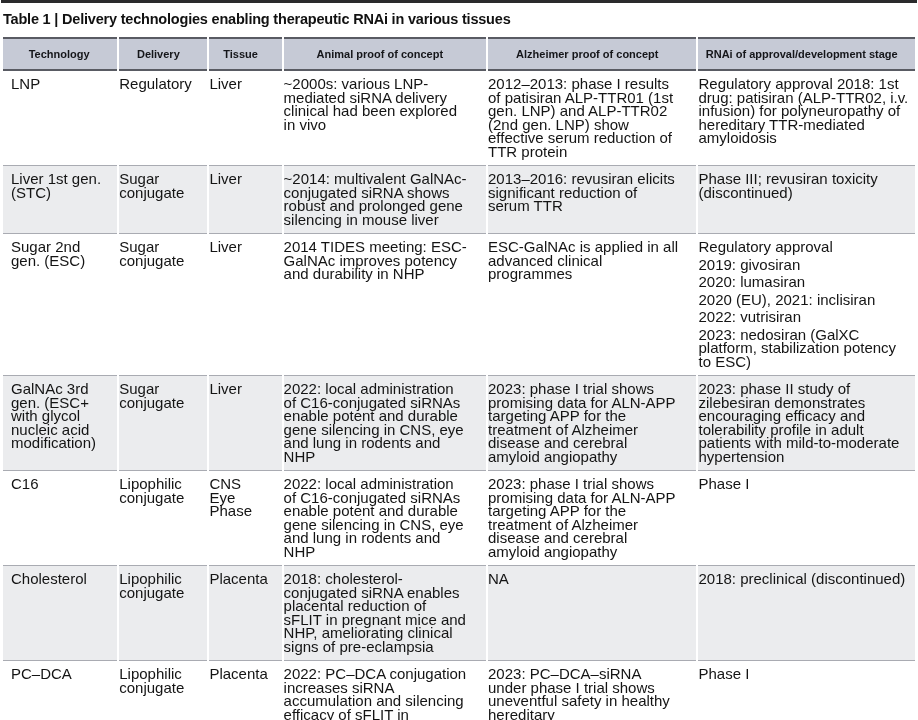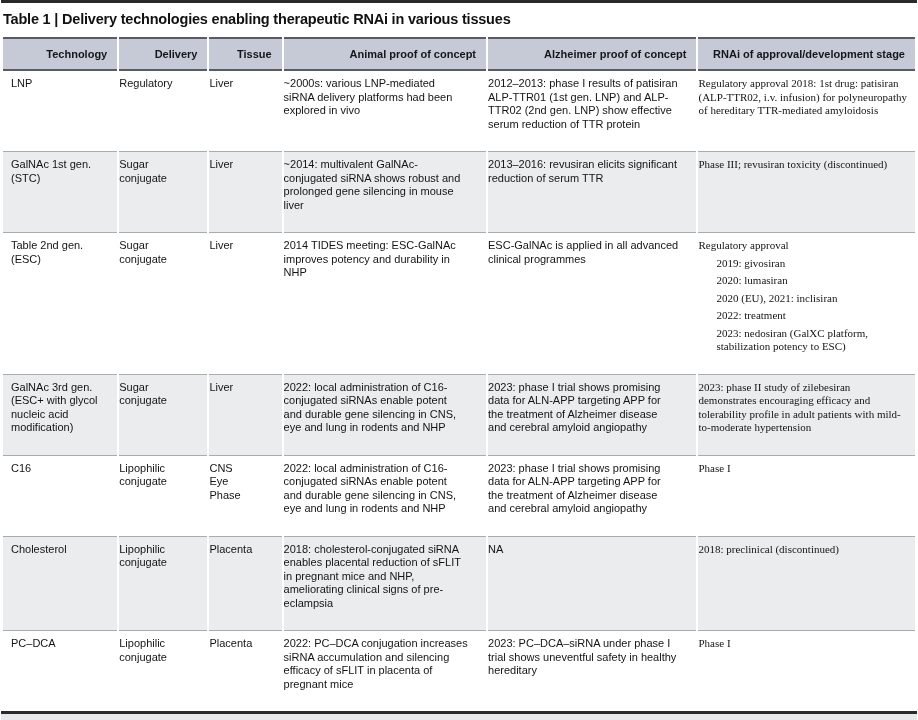--- a/index.html
+++ b/index.html
@@ -37,44 +37,44 @@
     border-spacing: 2px 0;
     table-layout: fixed;
     width: 916px;
     margin-left: 1px;
   }
   thead tr {
     background: #ffffff;
   }
   th {
     background: var(--header-bg, #c6cad6);
-    text-align: right;
+    text-align: center;
     vertical-align: top;
     font-size: 11px;
     font-weight: 700;
     line-height: 14px;
     padding: 8px 10px 8px 0;
     border-top: 2px solid var(--rule-medium, #595b63);
     border-bottom: 2px solid var(--rule-medium, #595b63);
     color: #15161a;
   }
   th:first-child { padding-left: 8px; }
   td {
     vertical-align: top;
-    font-size: 11px;
+    font-size: 15px;
     line-height: 13.5px;
-    padding: 6px 18px 20px 0;
+    padding: 6px 18px 7px 0;
     border-top: 1px solid var(--row-line, #a9abb2);
   }
   td:first-child { padding-left: 8px; padding-right: 8px; }
-  td:last-child  { padding-right: 6px; font-family: Liberation Serif, serif; }
+  td:last-child  { padding-right: 6px; }
   tbody tr:first-child td { border-top: none; }
   tbody tr.alt { background: var(--row-alt-bg, #ebecee); }
   td .line { display: block; }
-  td.cell-stage.multi .line + .line { margin-top: 4px; margin-left: 18px; }
+  td.cell-stage.multi .line + .line { margin-top: 4px; }
   .bottom-rule {
     height: 3px;
     background: var(--rule-dark, #2a2a2c);
     margin: 0 1px;
   }
   .bottom-strip {
     height: 22px;
     background: var(--strip-bg, #e7e8ea);
     margin: 0 1px;
   }
@@ -106,52 +106,52 @@
         <th>RNAi of approval/development stage</th>
       </tr>
     </thead>
     <tbody>
         <tr>
           <td class="cell-technology">LNP</td>
           <td class="cell-platform">Regulatory</td>
           <td class="cell-tissue">
             <div class="line">Liver</div>
           </td>
-          <td class="cell-animal-poc">~2000s: various LNP-mediated siRNA delivery platforms had been explored in vivo</td>
+          <td class="cell-animal-poc">~2000s: various LNP-mediated siRNA delivery clinical had been explored in vivo</td>
           <td class="cell-clinical-poc">2012–2013: phase I results of patisiran ALP-TTR01 (1st gen. LNP) and ALP-TTR02 (2nd gen. LNP) show effective serum reduction of TTR protein</td>
           <td class="cell-stage">
             <div class="line">Regulatory approval 2018: 1st drug: patisiran (ALP-TTR02, i.v. infusion) for polyneuropathy of hereditary TTR-mediated amyloidosis</div>
           </td>
         </tr>
         <tr class="alt">
-          <td class="cell-technology">GalNAc 1st gen. (STC)</td>
+          <td class="cell-technology">Liver 1st gen. (STC)</td>
           <td class="cell-platform">Sugar conjugate</td>
           <td class="cell-tissue">
             <div class="line">Liver</div>
           </td>
           <td class="cell-animal-poc">~2014: multivalent GalNAc-conjugated siRNA shows robust and prolonged gene silencing in mouse liver</td>
           <td class="cell-clinical-poc">2013–2016: revusiran elicits significant reduction of serum TTR</td>
           <td class="cell-stage">
             <div class="line">Phase III; revusiran toxicity (discontinued)</div>
           </td>
         </tr>
         <tr>
-          <td class="cell-technology">Table 2nd gen. (ESC)</td>
+          <td class="cell-technology">Sugar 2nd gen. (ESC)</td>
           <td class="cell-platform">Sugar conjugate</td>
           <td class="cell-tissue">
             <div class="line">Liver</div>
           </td>
           <td class="cell-animal-poc">2014 TIDES meeting: ESC-GalNAc improves potency and durability in NHP</td>
           <td class="cell-clinical-poc">ESC-GalNAc is applied in all advanced clinical programmes</td>
           <td class="cell-stage multi">
             <div class="line">Regulatory approval</div>
             <div class="line">2019: givosiran</div>
             <div class="line">2020: lumasiran</div>
             <div class="line">2020 (EU), 2021: inclisiran</div>
-            <div class="line">2022: treatment</div>
+            <div class="line">2022: vutrisiran</div>
             <div class="line">2023: nedosiran (GalXC platform, stabilization potency to ESC)</div>
           </td>
         </tr>
         <tr class="alt">
           <td class="cell-technology">GalNAc 3rd gen. (ESC+ with glycol nucleic acid modification)</td>
           <td class="cell-platform">Sugar conjugate</td>
           <td class="cell-tissue">
             <div class="line">Liver</div>
           </td>
           <td class="cell-animal-poc">2022: local administration of C16-conjugated siRNAs enable potent and durable gene silencing in CNS, eye and lung in rodents and NHP</td>

